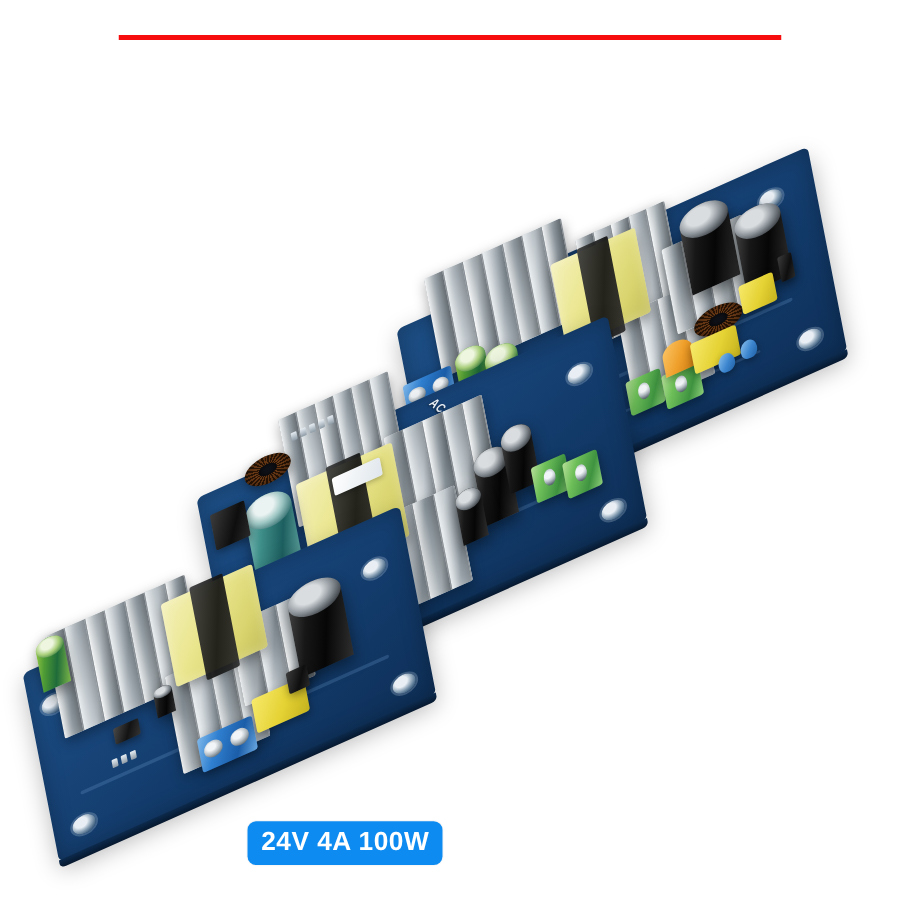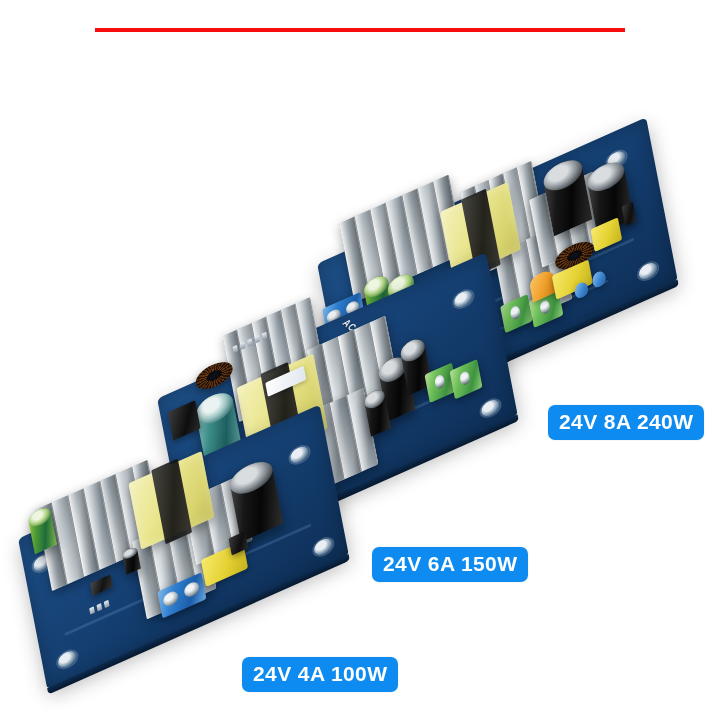--- a/index.html
+++ b/index.html
@@ -31,21 +31,21 @@
     font-size:21px;
     letter-spacing:.4px;
     border-radius:7px;
     padding:5px 11px 6px;
     white-space:nowrap;
     box-shadow:0 0 0 1px rgba(0,0,0,.03);
     z-index:40;
   }
   .badge-8a{left:548px;top:405px;}
   .badge-6a{left:372px;top:547px;}
-  .badge-4a{left:198px;top:657px;margin-left:44px;}
+  .badge-4a{left:198px;top:657px;}
 
   
   .board{position:absolute;transform-style:flat;}
   .pcb{
     position:absolute;
     background:
       linear-gradient(150deg,#1d4f86 0%,#18457a 30%,#123a69 65%,#0e2f57 100%);
     border-radius:6px;
     box-shadow:0 10px 22px rgba(0,0,0,.28), inset 0 0 20px rgba(0,0,0,.25);
   }
@@ -435,17 +435,15 @@
       <div class="to220" style="left:92px;top:142px;width:22px;height:18px;"></div>
       <div class="blk" style="left:240px;top:164px;width:18px;height:24px;"></div>
       <div class="smd-row" style="left:86px;top:174px;">
         <b></b>
           <b></b>
           <b></b>
       </div>
     </div>
   </div>
 
-  <div class="badge badge-8a">24V 8A 240W</div>
-  <div class="badge badge-6a">24V 6A 150W</div>
   <div class="badge badge-4a">24V 4A 100W</div>
 
 </div>
 
 </body></html>

